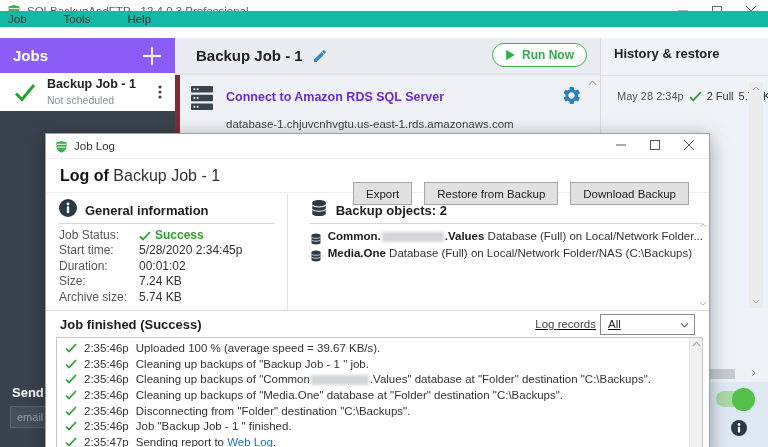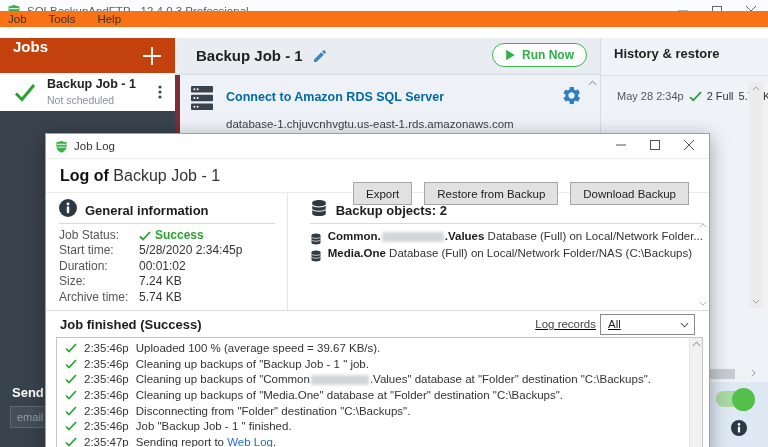--- a/index.html
+++ b/index.html
@@ -5,47 +5,47 @@
   * { margin:0; padding:0; box-sizing:border-box; }
   html,body { background:#888; }
   body { font-family:"Liberation Sans", sans-serif; }
   .screen { position:relative; width:768px; height:447px; overflow:hidden; background:#fff; }
 
   
   .titlebar { position:absolute; left:0; top:0; width:768px; height:22px; background:#fbfcfd; display:flex; align-items:center; }
   .titlebar .app-title { font-size:11.5px; color:#5a5f66; margin-left:6px; }
   .win-controls { position:absolute; right:0; top:0; height:22px; display:flex; }
   .win-btn { width:34px; height:22px; display:flex; align-items:center; justify-content:center; color:#666; }
-  .menubar { position:absolute; left:0; top:11px; width:768px; height:16px; background:#f97316; display:flex; align-items:center; }
+  .menubar { position:absolute; left:0; top:11px; width:768px; height:16px; background:#14b8a6; display:flex; align-items:center;gap:15px; }
   .menu-item { font-size:11.5px; color:#333; padding:0 11px; }
 
   
   .sidebar { position:absolute; left:0; top:38px; width:175px; height:409px; background:#39434d; }
-  .sidebar-header { position:absolute; left:0; top:0; width:175px; height:35px; background:#c2410c; display:flex; }
+  .sidebar-header { position:absolute; left:0; top:0; width:175px; height:35px; background:#8b5cf6; display:flex; align-items:center; }
   .sidebar-header .hdr-label { color:#fff; font-size:15px; font-weight:bold; margin-left:13px; }
   .add-job { position:absolute; right:10px; top:5px; width:26px; height:26px; display:flex; align-items:center; justify-content:center; }
   .job-row { position:absolute; left:0; top:35px; width:175px; height:38px; background:#ffffff; }
   .job-check { position:absolute; left:13px; top:7px; }
   .job-name { position:absolute; left:47px; top:4px; font-size:12.5px; font-weight:bold; color:#222; }
   .job-sched { position:absolute; left:47px; top:21px; font-size:10.5px; color:#8b9096; }
   .kebab { position:absolute; right:6px; top:10px; width:18px; height:18px; display:flex; align-items:center; justify-content:center; }
   .send-label { position:absolute; left:12px; top:347px; color:#fff; font-size:13px; font-weight:bold; white-space:nowrap; }
   .email-input { position:absolute; left:10px; top:368px; width:62px; height:22px; background:#454f59; border:1px solid #5c666f; color:#cfd4d9; font-size:11px; padding:0 6px; }
   .email-input::placeholder { color:#969ea6; }
 
   
   .main { position:absolute; left:175px; top:38px; width:425px; height:409px; background:#dde3ea; }
   .main-header { position:absolute; left:0; top:0; width:425px; height:35px; background:#e9edf2; display:flex; align-items:center; }
   .main-title { font-size:15px; font-weight:bold; color:#222; margin-left:21px; }
   .edit-icon { margin-left:9px; display:flex; }
   .run-now { position:absolute; right:13px; top:5px; height:24px; padding:0 12px; background:#fdfefd; border:1.5px solid #39b54a; border-radius:13px; display:flex; align-items:center; gap:6px; color:#2fae4a; font-size:12px; font-weight:bold; }
   .server-card { position:absolute; left:0; top:37px; width:425px; height:130px; background:#eef2f6; }
   .server-strip { position:absolute; left:0; top:0; bottom:0; width:5px; background:#7c2d35; }
   .server-icon { position:absolute; left:14px; top:10px; }
-  .server-title { position:absolute; left:51px; top:15px; font-size:12.5px; font-weight:bold; color:#0369a1; }
+  .server-title { position:absolute; left:51px; top:15px; font-size:12.5px; font-weight:bold; color:#6d28d9; }
   .gear-btn { position:absolute; right:18px; top:10px; }
   .server-host { position:absolute; left:51px; top:43px; font-size:11.5px; color:#3a3f45; }
   .main-scroll-up { position:absolute; right:3px; top:42px; }
 
   
   .history { position:absolute; left:600px; top:38px; width:168px; height:409px; background:#eff3f8; border-left:1px solid #d5dce3; }
   .history-title { position:absolute; left:13px; top:8px; font-size:13px; font-weight:bold; color:#222; }
   .history-divider { position:absolute; left:0; top:37px; width:168px; border-top:1px solid #dde3ea; }
   .history-entry { position:absolute; left:16px; top:52px; display:flex; align-items:center; gap:5px; font-size:11px; color:#333; white-space:nowrap; }
   .history-entry .h-date { color:#555; }
@@ -324,21 +324,21 @@
           </div>
         <div class="g-row">
             <span class="g-label">Duration:</span>
             <span class="g-value">00:01:02</span>
           </div>
         <div class="g-row">
             <span class="g-label">Size:</span>
             <span class="g-value">7.24 KB</span>
           </div>
         <div class="g-row">
-            <span class="g-label">Archive time:</span>
+            <span class="g-label">Archive size:</span>
             <span class="g-value">5.74 KB</span>
           </div>
       </div>
 
       <div class="col-right">
         <div class="sec-header">
           <span>
             <svg width="18" height="18" viewBox="0 0 16 16">
                 <path d="M2 3c0-1.2 2.7-2.2 6-2.2s6 1 6 2.2v10c0 1.2-2.7 2.2-6 2.2s-6-1-6-2.2z" fill="#2e3944"></path>
                 <path d="M2 5.6c1.2 1 3.4 1.5 6 1.5s4.8-.5 6-1.5M2 9.4c1.2 1 3.4 1.5 6 1.5s4.8-.5 6-1.5" stroke="#fff" stroke-width="1" fill="none"></path>

